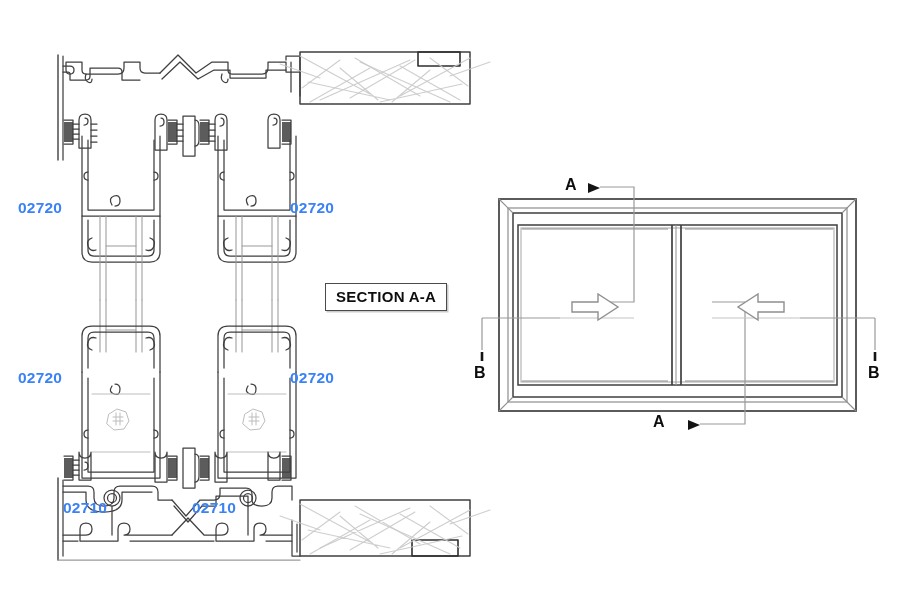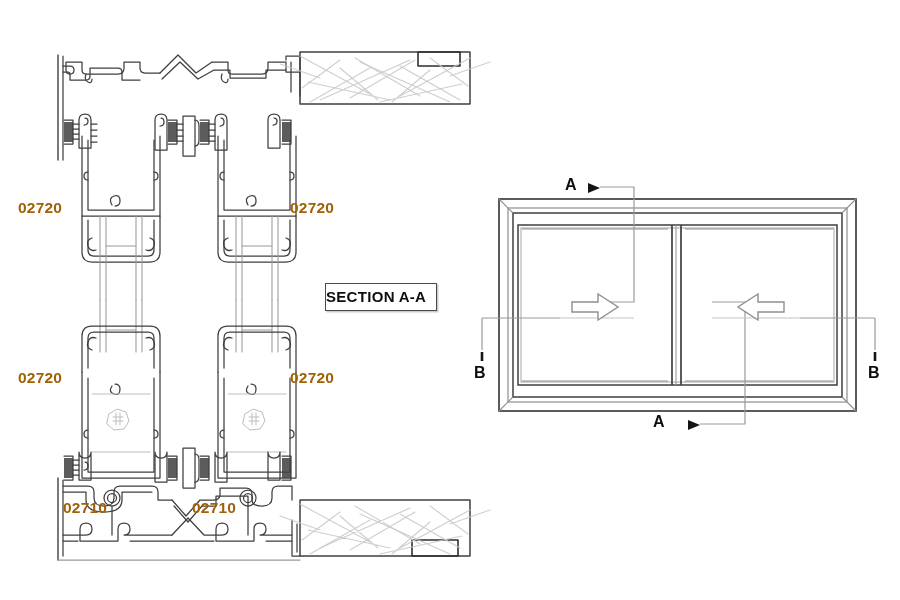--- a/index.html
+++ b/index.html
@@ -25,30 +25,30 @@
     width: 900px;
     height: 600px;
   }
   
   .callout {
     position: absolute;
     font-family: "Liberation Sans", sans-serif;
     font-weight: bold;
     font-size: 15.5px;
     letter-spacing: 0.2px;
-    color: #a16207;
+    color: #3b82f6;
     white-space: nowrap;
     line-height: 1;
   }
   
   .section-title {
     position: absolute;
     border: 1.6px solid #4a4a4a;
     background: #ffffff;
-    padding: 5px 10px 6px 0;
+    padding: 5px 10px 6px 10px;
     font-family: "Liberation Sans", sans-serif;
     font-weight: bold;
     font-size: 15px;
     letter-spacing: 0.3px;
     color: #0d0d0d;
     white-space: nowrap;
     line-height: 1;
     box-shadow: 1.5px 1.5px 0 rgba(160,160,160,0.55);
   }
   

